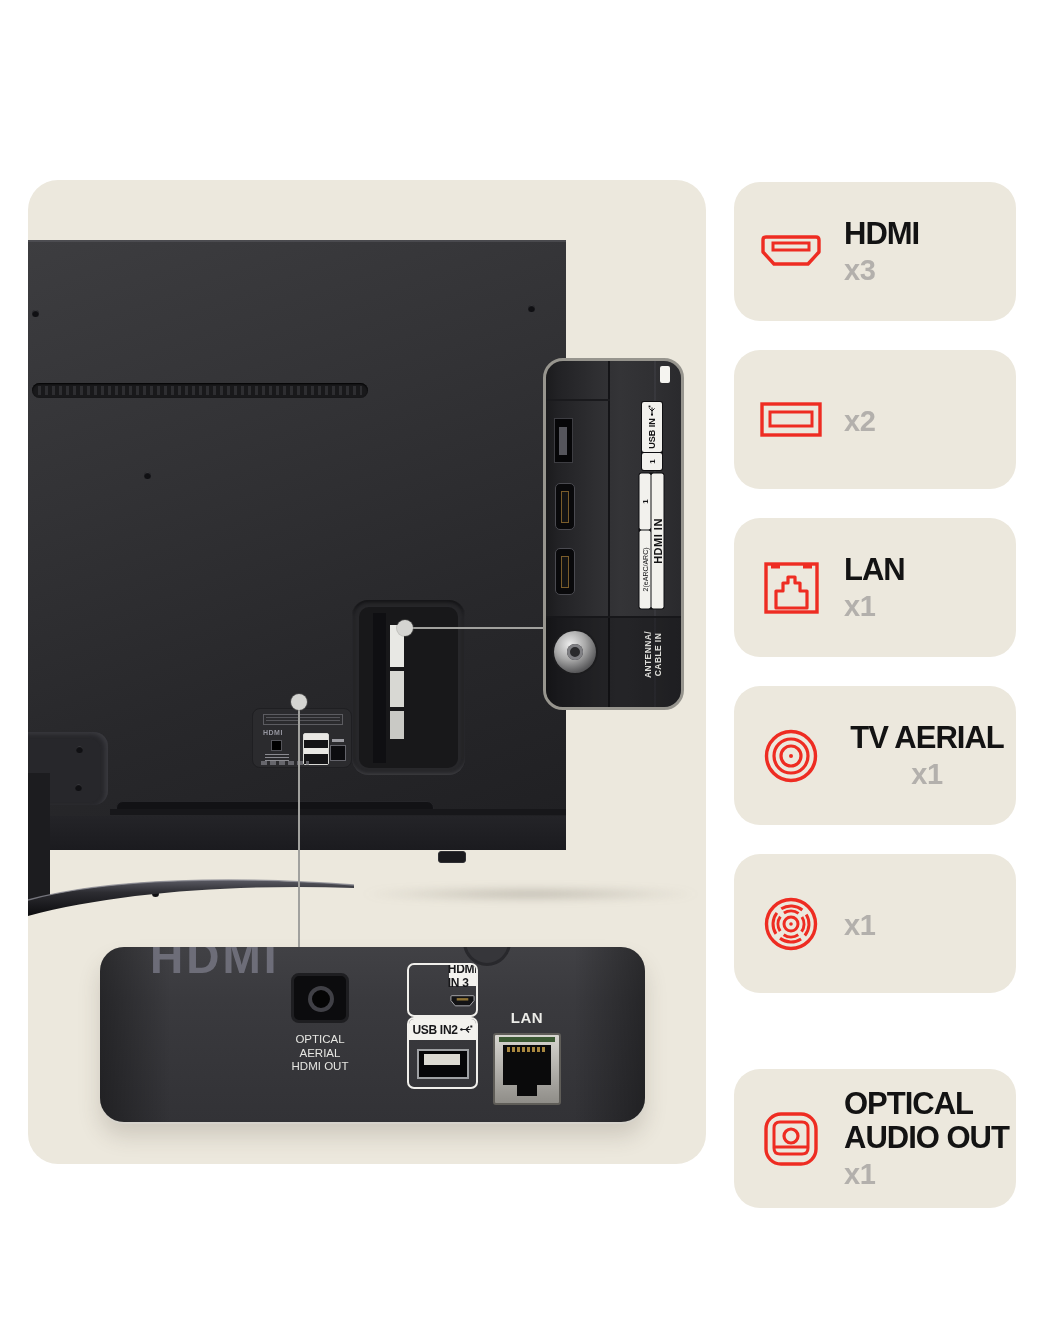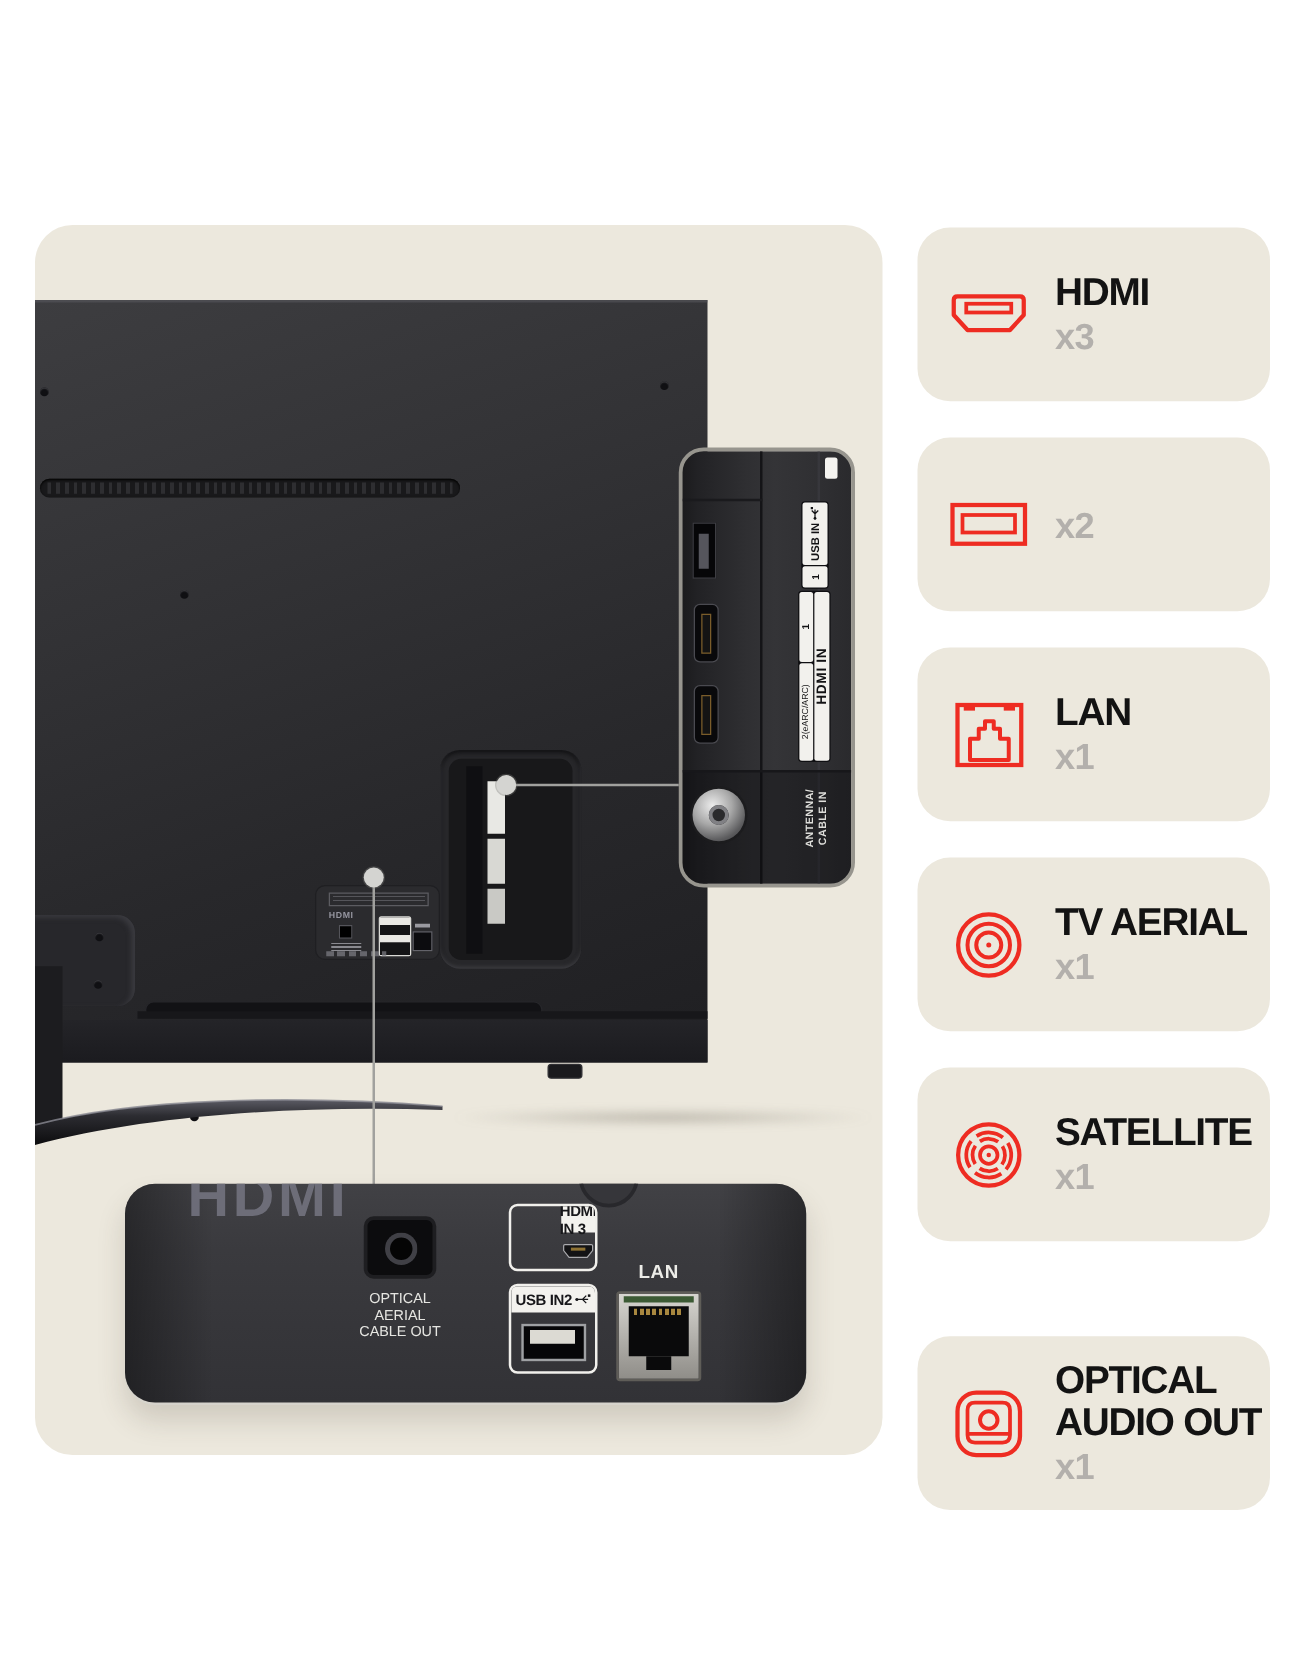--- a/index.html
+++ b/index.html
@@ -92,21 +92,21 @@
   .bz-circle { position:absolute; left:363px; top:-29px; width:48px; height:48px; border-radius:50%;
                background:#36363a; border:3px solid #28282c; }
   .bz-optical { position:absolute; left:191px; top:26px; width:58px; height:50px; background:#0c0c0e; border-radius:8px;
                 border:3px solid #1e1e21; }
   .bz-optical::after { content:""; position:absolute; left:14px; top:10px; width:26px; height:26px; border-radius:50%;
                 background:#050505; box-shadow:inset 0 0 0 4px #404046; }
   .bz-optical-label { position:absolute; left:160px; top:86px; width:120px; text-align:center;
                 color:#e6e6e2; font-size:11.5px; line-height:13.5px; font-weight:500; }
   .bz-group { position:absolute; left:307px; width:71px; border:2px solid #f1f0ec; border-radius:7px; overflow:hidden; }
   .bz-group-a { top:16px; height:54px;padding-left:40px; }
-  .bz-group-b { top:80px; height:72px; }
+  .bz-group-b { top:70px; height:72px; }
   .bz-head { height:21px; background:#f3f2ee; color:#17171a; font-size:12px; font-weight:bold;
              display:flex; align-items:center; justify-content:center; gap:2px; letter-spacing:-.3px; }
   .bz-body { position:relative; display:flex; align-items:center; justify-content:center; height:calc(100% - 21px); }
   .bz-usbport { width:52px; height:30px; background:#060608; border:2px solid #9ea0a3; position:relative; }
   .bz-usbport i { position:absolute; left:5px; top:3px; width:36px; height:11px; background:#dcdad3; display:block; }
   .bz-lan-label { position:absolute; left:396px; top:62px; width:62px; text-align:center; color:#ecece8;
                   font-size:15px; font-weight:bold; letter-spacing:.5px; }
   .bz-lanport { position:absolute; left:393px; top:86px; width:68px; height:72px; border-radius:3px;
                 background:linear-gradient(180deg,#d7d5d0,#8f8d88); border:2px solid #5f5d58; }
   .bz-lanport .pcb { position:absolute; left:4px; top:2px; width:56px; height:5px; background:#3c5a34; }
@@ -238,21 +238,21 @@
     </div>
 
     <div class="abs bottom-zoom">
       <div class="bz-molded">HDMI</div>
       <div class="bz-circle"></div>
 
       <div class="bz-optical"></div>
       <div class="bz-optical-label">
         <span>OPTICAL</span><br>
         <span>AERIAL</span><br>
-        <span>CABLE OUT</span>
+        <span>HDMI OUT</span>
       </div>
 
       <div class="bz-group bz-group-a">
         <div class="bz-head">HDMI IN 3</div>
         <div class="bz-body">
           <svg width="56" height="26" viewBox="0 0 56 26">
             <path d="M4,4 q0,-2 2,-2 h44 q2,0 2,2 v8 l-9,11 h-30 l-9,-11 z" fill="#131315" stroke="#a9a9ad" stroke-width="2"></path>
             <rect x="16" y="7" width="24" height="5" fill="#8f7334"></rect>
           </svg>
         </div>
@@ -317,21 +317,21 @@
         <rect x="45" y="8" width="9" height="4.5" fill="#ee2c22"></rect>
         <path d="M18,52 v-17 h7 v-8 h5 v-6 h7 v6 h5 v8 h7 v17 z" fill="none" stroke="#ee2c22" stroke-width="3.2" stroke-linejoin="round"></path>
       </svg>
     </div>
     <div class="card-text">
       <div class="card-title">LAN</div>
       <div class="card-count">x1</div>
     </div>
   </div>
 
-  <div class="abs card" style="top:686px;">
+  <div class="abs card" style="top:686px;text-align:center;">
     <div class="card-icon">
       <svg width="66" height="64" viewBox="0 0 66 64">
         <circle cx="33" cy="32" r="24.5" fill="none" stroke="#ee2c22" stroke-width="3.4"></circle>
         <circle cx="33" cy="32" r="17" fill="none" stroke="#ee2c22" stroke-width="3.2"></circle>
         <circle cx="33" cy="32" r="10" fill="none" stroke="#ee2c22" stroke-width="3.2"></circle>
         <circle cx="33" cy="32" r="2" fill="#ee2c22"></circle>
       </svg>
     </div>
     <div class="card-text">
       <div class="card-title">TV AERIAL</div>
@@ -343,21 +343,20 @@
     <div class="card-icon">
       <svg width="66" height="64" viewBox="0 0 66 64">
         <circle cx="33" cy="32" r="24.5" fill="none" stroke="#ee2c22" stroke-width="3.4"></circle>
         <circle cx="33" cy="32" r="18" fill="none" stroke="#ee2c22" stroke-width="3" stroke-dasharray="22.3 6" transform="rotate(56 33 32)"></circle>
         <circle cx="33" cy="32" r="13" fill="none" stroke="#ee2c22" stroke-width="3" stroke-dasharray="15.4 5" transform="rotate(56 33 32)"></circle>
         <circle cx="33" cy="32" r="7" fill="none" stroke="#ee2c22" stroke-width="3"></circle>
         <circle cx="33" cy="32" r="1.8" fill="#ee2c22"></circle>
       </svg>
     </div>
     <div class="card-text">
-      <div class="card-title">SATELLITE</div>
       <div class="card-count">x1</div>
     </div>
   </div>
 
   <div class="abs card" style="top:1022px;margin-top:47px;">
     <div class="card-icon">
       <svg width="66" height="64" viewBox="0 0 66 64">
         <rect x="8" y="7" width="50" height="50" rx="15" fill="none" stroke="#ee2c22" stroke-width="3.4"></rect>
         <path d="M22,15 h22 q6,0 6,6 v20 q0,6 -6,6 h-22 q-6,0 -6,-6 v-20 q0,-6 6,-6 z
                  M16,40 h34" fill="none" stroke="#ee2c22" stroke-width="3" stroke-linejoin="round"></path>

